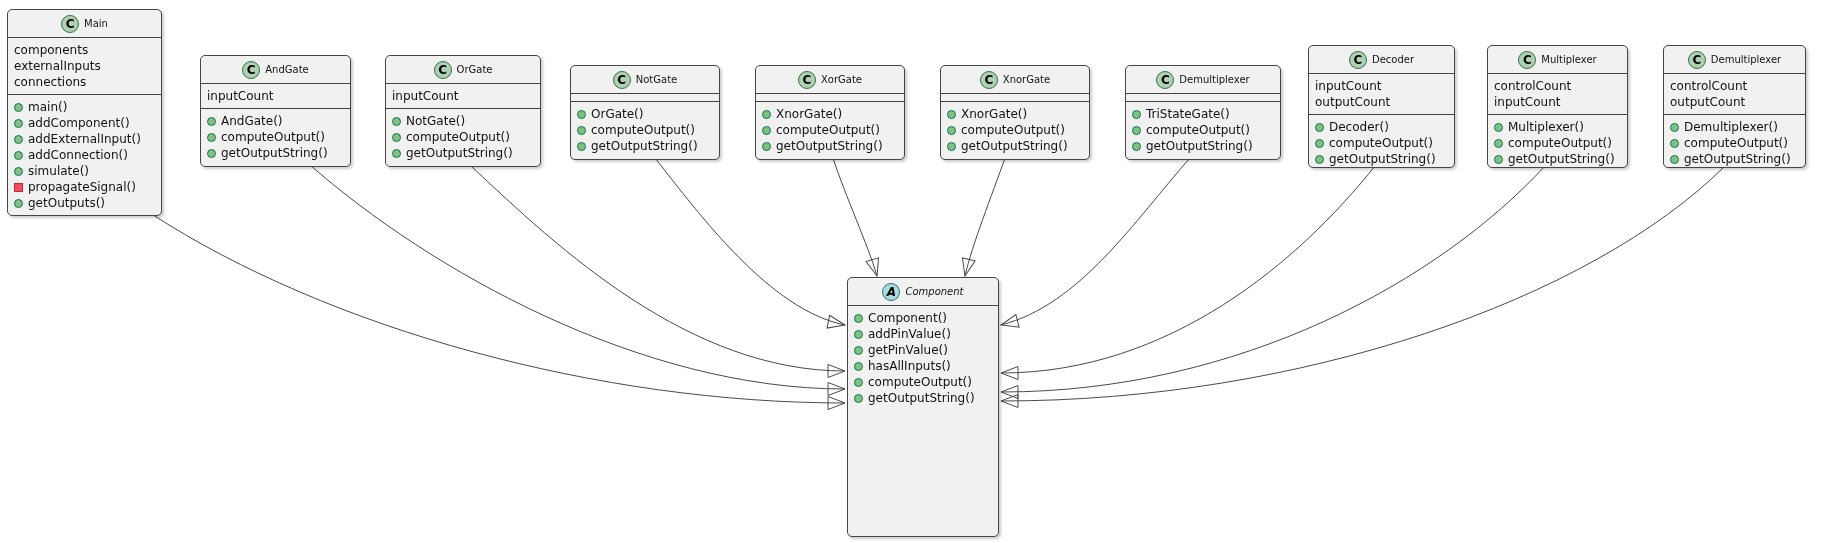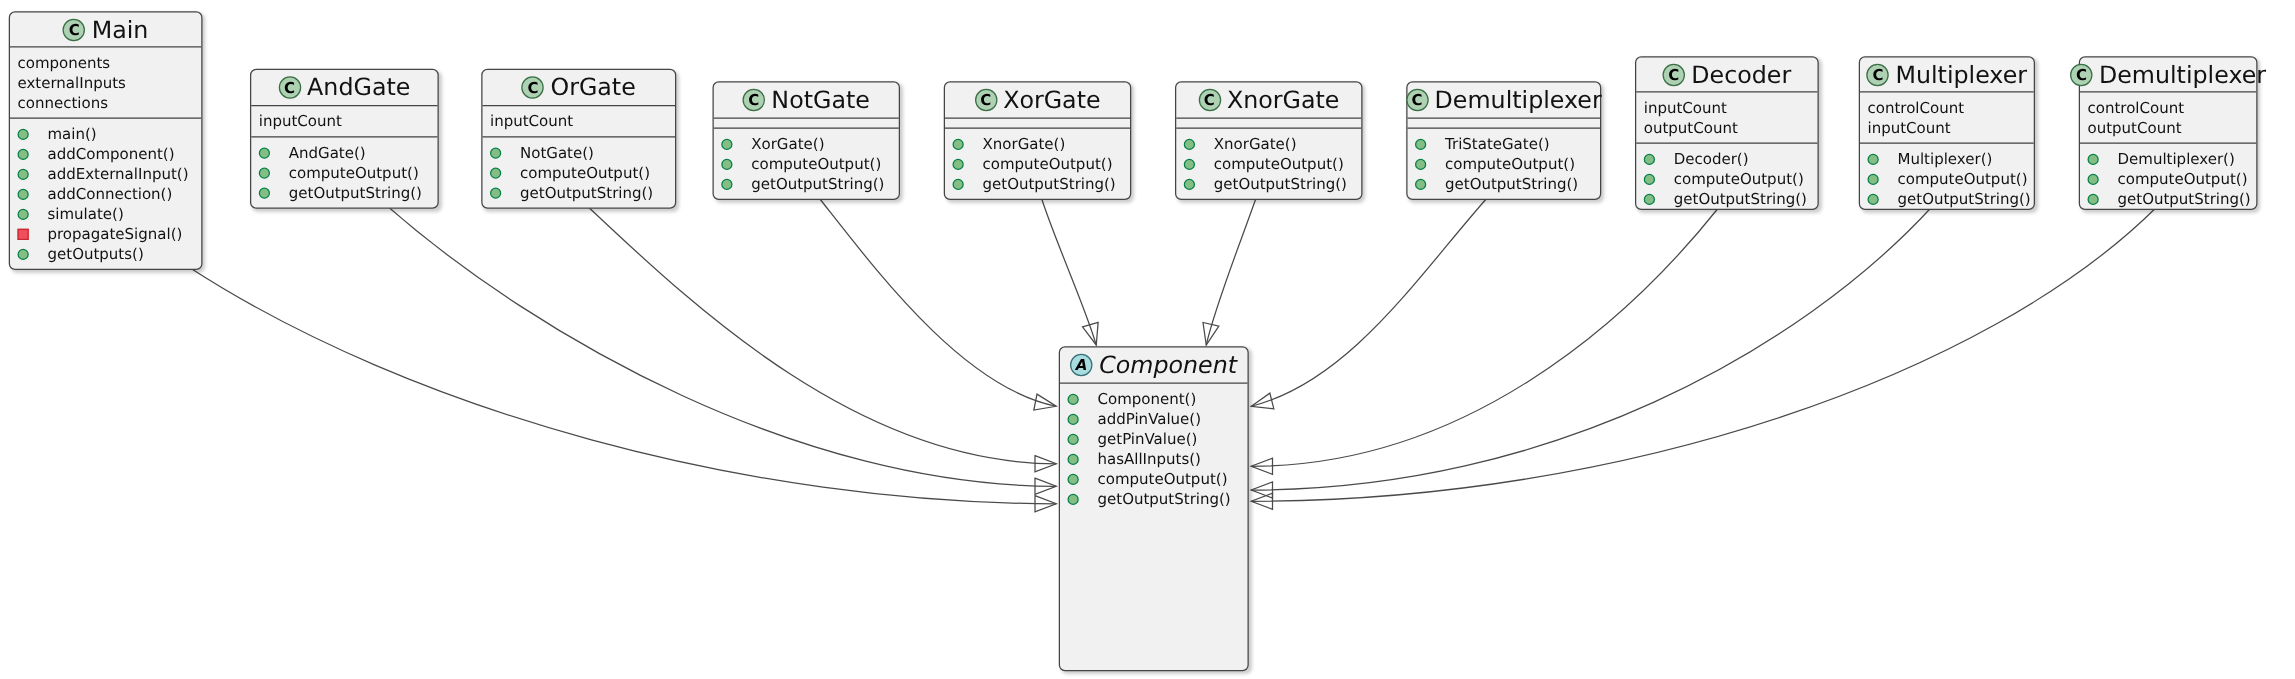--- a/index.html
+++ b/index.html
@@ -24,27 +24,27 @@
     display:flex;align-items:center;justify-content:center;gap:5px;
     padding:3px 6px;border-bottom:1px solid #454545;min-height:21px;
   }
   .spot{
     width:18px;height:18px;border-radius:50%;flex:0 0 18px;
     display:flex;align-items:center;justify-content:center;
     font-weight:bold;font-size:12px;color:#000;box-sizing:border-box;
   }
   .spot.class-kind{border:1.2px solid #3A6F44;}
   .spot.abstract-kind{border:1.2px solid #36717A;}
-  .cls-name{font-size:19px;white-space:nowrap;}
+  .cls-name{font-size:10px;white-space:nowrap;}
   .cls.abstract .cls-name{font-style:italic;}
   .attrs{padding:4px 6px;border-bottom:1px solid #404040;}
   .attrs.empty{padding:0;height:7px;}
   .f-row{line-height:16px;white-space:nowrap;}
   .methods{padding:4px 6px;flex:1;}
-  .m-row{display:flex;align-items:center;gap:15px;line-height:16px;white-space:nowrap;}
+  .m-row{display:flex;align-items:center;gap:5px;line-height:16px;white-space:nowrap;}
   .vis{flex:0 0 9px;width:9px;height:9px;box-sizing:border-box;}
   .vis.public{border-radius:50%;background:#84BE84;border:1px solid #038048;}
   .vis.private{background:#F24D5C;border:1px solid #C82930;}
   .m-label{white-space:nowrap;}
 </style>
 </head>
 <body>
 
 <div id="canvas">
   <svg id="edges-layer" viewBox="0 0 1836 543" xmlns="http://www.w3.org/2000/svg">
@@ -156,21 +156,21 @@
   </div>
       <div class="cls" style="left: 570px; top: 65px; width: 150px; height: 95px;">
     <div class="cls-header">
       <span class="spot class-kind" style="background: rgb(173, 209, 178);">C</span>
       <span class="cls-name">NotGate</span>
     </div>
     <div class="attrs empty"></div>
     <div class="methods">
           <div class="m-row">
             <span class="vis public"></span>
-            <span class="m-label">XorGate()</span>
+            <span class="m-label">OrGate()</span>
           </div>
           <div class="m-row">
             <span class="vis public"></span>
             <span class="m-label">computeOutput()</span>
           </div>
           <div class="m-row">
             <span class="vis public"></span>
             <span class="m-label">getOutputString()</span>
           </div>
         </div>

